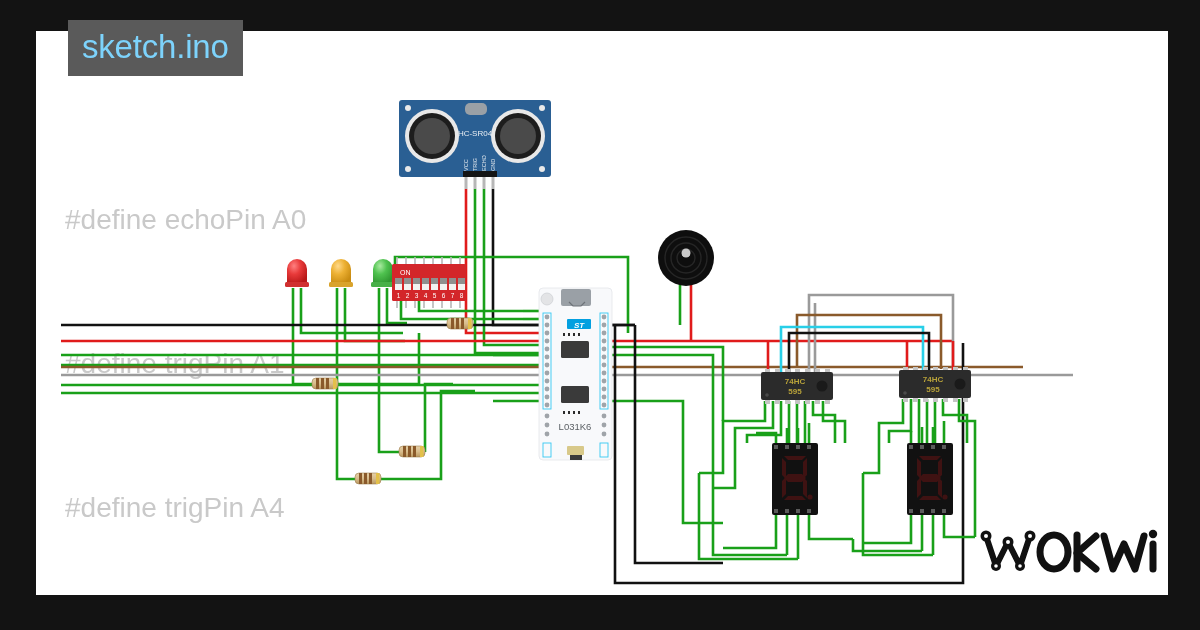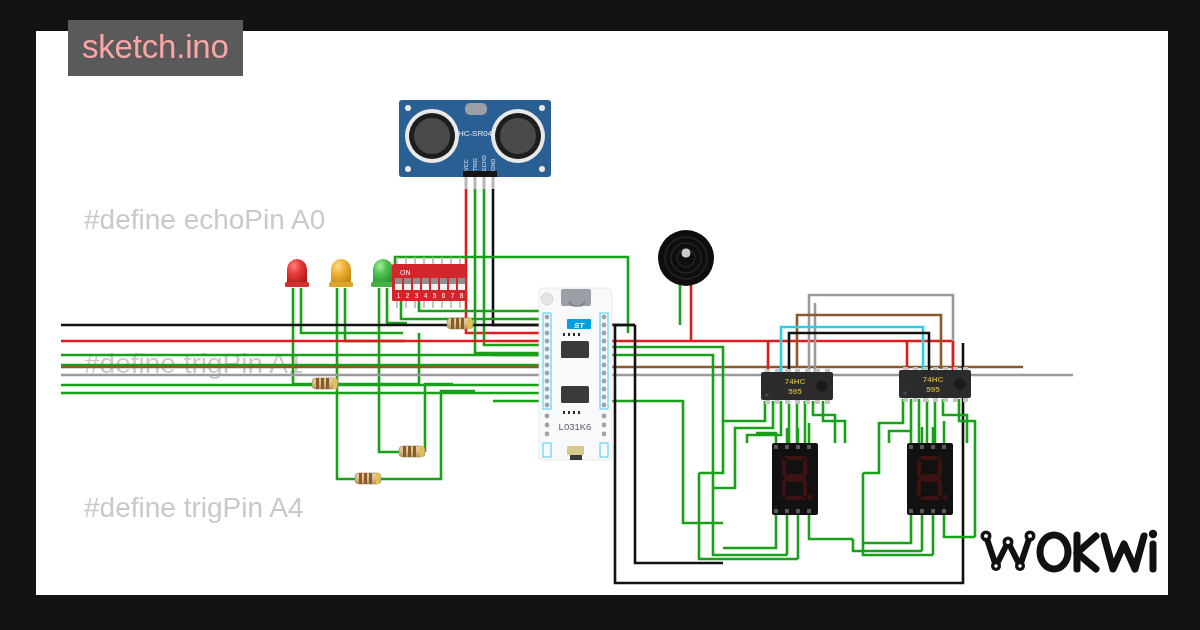--- a/index.html
+++ b/index.html
@@ -21,40 +21,40 @@
     position: absolute; left: 36px; top: 31px;
     width: 1132px; height: 564px;
     background: #ffffff;
     overflow: hidden;
   }
 
   
   #file-tab {
     position: absolute; left: 68px; top: 20px;
     background: #5a5a5a;
-    color: #fca5a5;
+    color: #7dd3fc;
     font-size: 33px;
     line-height: 1;
     padding: 10px 14px 13px 14px;
     letter-spacing: -0.2px;
     z-index: 40;
   }
 
   
   #code {
     position: absolute; left: 65px; top: 100px;
     z-index: 5;
     color: #c9c9c9;
     font-size: 28px;
     line-height: 48px;
     font-family: "Liberation Sans", sans-serif;
     white-space: pre;
     user-select: none;
   }
-  #code .ln { display: block; height: 48px; margin-left: 19px; }
+  #code .ln { display: block; height: 48px; }
 
   
   #diagram { position: absolute; left: 0; top: 3px; width: 1200px; height: 630px; z-index: 10; padding-left: 23px; }
   #diagram svg { display: block; }
 
   
   #wokwi-logo { position: absolute; left: 978px; top: 524px; z-index: 20; }
 </style>
 </head>
 <body>

